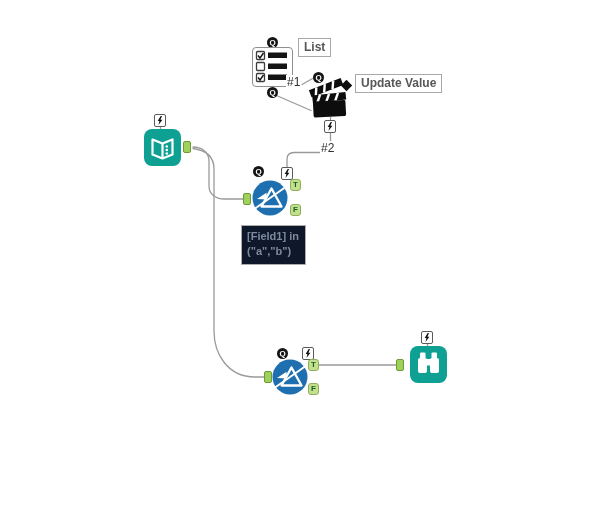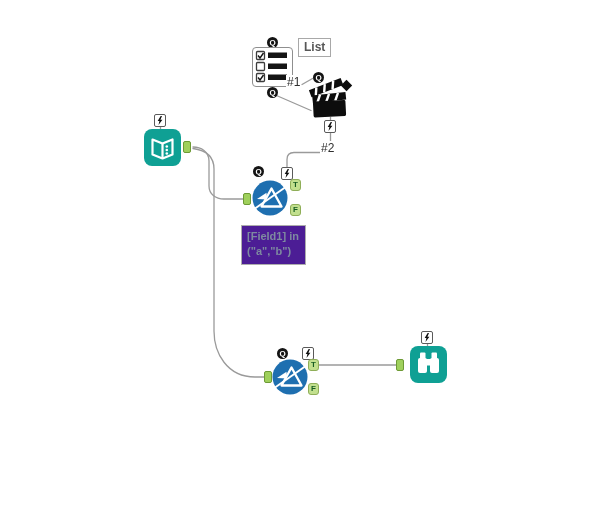--- a/index.html
+++ b/index.html
@@ -16,21 +16,21 @@
   .anchor.tf{width:11px;height:12px;background:#c2e08e;border:1px solid #8fae58;border-radius:3px;
           font-size:8px;font-weight:bold;color:#175c22;text-align:center;line-height:10px;}
 
   .qbadge{position:absolute;width:11px;height:11px;background:#141414;border-radius:50%;
           color:#fff;font-size:8px;font-weight:bold;line-height:11px;text-align:center;}
   .lightning{position:absolute;width:12px;height:13px;background:#fff;border:1px solid #5a5a5a;
           border-radius:2px;box-sizing:border-box;display:flex;align-items:center;justify-content:center;}
 
   .labelbox{position:absolute;background:#fff;border:1px solid #a8a8a8;color:#575757;
           font-size:12px;font-weight:bold;padding:1px 5px 2px 5px;white-space:nowrap;}
-  .annotation{position:absolute;background:#4c1d95;border:1px solid #adadad;color:#7e8aa0;
+  .annotation{position:absolute;background:#0f172a;border:1px solid #adadad;color:#7e8aa0;
           font-size:11px;font-weight:bold;line-height:15px;padding:3px 5px;box-sizing:border-box;}
   .annotation span{display:block;}
   .connlabel{position:absolute;color:#2f2f2f;font-size:12px;background:#fff;padding:0 1px;}
 
   .listpanel{position:absolute;left:252px;top:47px;width:41px;height:40px;background:#fff;
           border:1.5px solid #8f8f8f;border-radius:4px;box-sizing:border-box;}
 </style>
 </head>
 <body>
 
@@ -80,20 +80,21 @@
         <rect x="7" y="21.5" width="33.5" height="7.5"></rect>
         <line x1="15" y1="21.5" x2="11.5" y2="29" stroke="#fff" stroke-width="2.4"></line>
         <line x1="24" y1="21.5" x2="20.5" y2="29" stroke="#fff" stroke-width="2.4"></line>
         <line x1="33" y1="21.5" x2="29.5" y2="29" stroke="#fff" stroke-width="2.4"></line>
       </g>
       <g transform="rotate(-3 8 30)">
         <rect x="7" y="27.5" width="32.5" height="16" rx="1.5"></rect>
       </g>
     </g>
   </svg>
+  <div class="labelbox" style="left:355px;top:74px">Update Value</div>
   <div class="lightning" style="left:324px;top:120px">
     <svg width="10" height="11" viewBox="0 0 12 13">
       <path d="M6.8 1 L3.2 7.2 H5.3 L4.2 12 L8.9 5.6 H6.5 L8.4 1 Z" fill="#111"></path>
     </svg>
   </div>
   <div class="connlabel" style="left:320px;top:141px">#2</div>
 
   <div class="lightning" style="left:154px;top:114px">
     <svg width="10" height="11" viewBox="0 0 12 13">
       <path d="M6.8 1 L3.2 7.2 H5.3 L4.2 12 L8.9 5.6 H6.5 L8.4 1 Z" fill="#111"></path>

